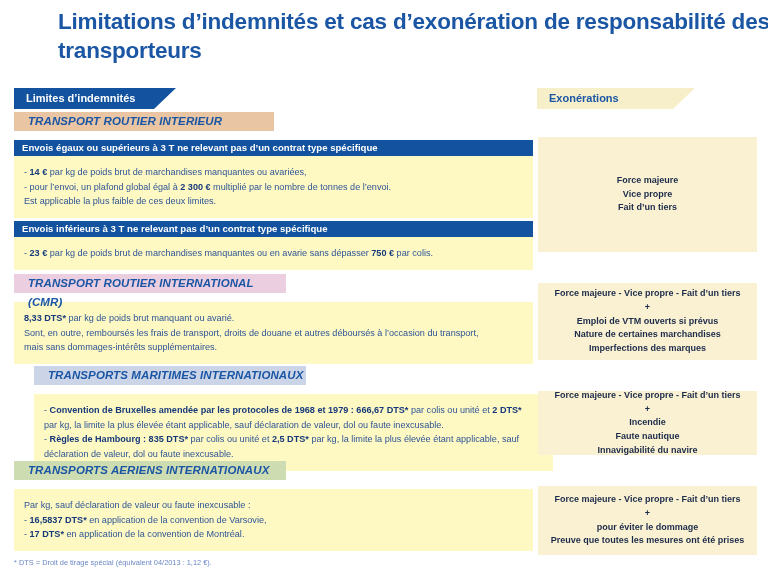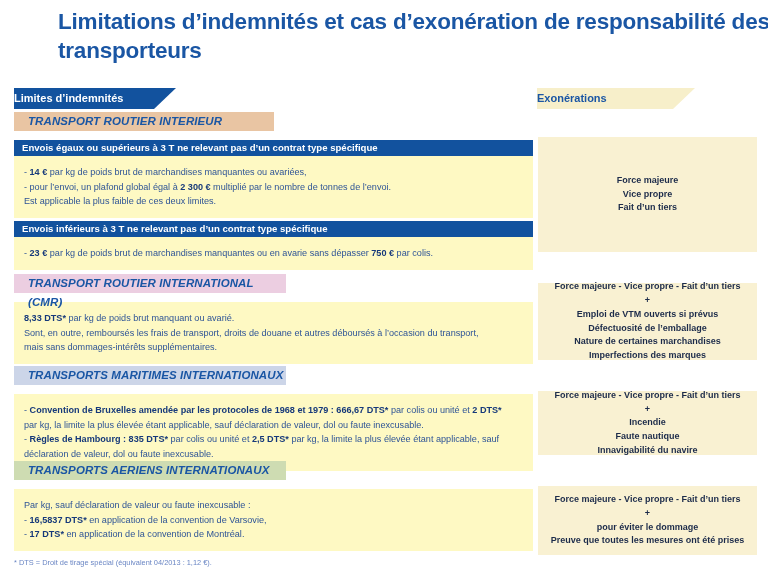--- a/index.html
+++ b/index.html
@@ -30,21 +30,21 @@
     margin-left: 44px;
   }
 
   
   .tab {
     position: absolute;
     height: 21px;
     line-height: 21px;
     font-size: 11px;
     font-weight: bold;
-    padding-left: 0;
+    padding-left: 12px;
     box-sizing: border-box;
   }
   .tab-left {
     left: 14px;
     top: 88px;
     width: 162px;
     background: #12529e;
     color: #ffffff;
     clip-path: polygon(0 0, 100% 0, calc(100% - 22px) 100%, 0 100%);
     padding-right: 26px;
@@ -188,28 +188,27 @@
           <div><b>8,33 DTS</b><b>*</b> par kg de poids brut manquant ou avarié.</div>
           <div>Sont, en outre, remboursés les frais de transport, droits de douane et autres déboursés à l’occasion du transport,</div>
           <div>mais sans dommages-intérêts supplémentaires.</div>
         </div>
       </div>
       <div class="right-col" style="top: 25px; height: 77px;">
         <div class="exo-inner">
           <div>Force majeure - Vice propre - Fait d’un tiers</div>
           <div class="exo-plus">+</div>
           <div>Emploi de VTM ouverts si prévus</div>
-          <div>Défectuosité de l’emballage</div>
           <div>Nature de certaines marchandises</div>
           <div>Imperfections des marques</div>
         </div>
       </div>
     </div>
     <div class="sectionrow" style="height: 95px;">
-      <div class="left-col" style="top: 0px;">
+      <div class="left-col" style="top: 0px; margin-left: 20px;">
         <div class="sect-head w-wide" style="background: rgb(204, 213, 232);">TRANSPORTS MARITIMES INTERNATIONAUX</div>
         <div class="gap-md"></div>
         <div class="pane">
           <div>- <b>Convention de Bruxelles amendée par les protocoles de 1968 et 1979 : 666,67 DTS*</b> par colis ou unité et <b>2 DTS*</b></div>
           <div>par kg, la limite la plus élevée étant applicable, sauf déclaration de valeur, dol ou faute inexcusable.</div>
           <div>- <b>Règles de Hambourg : 835 DTS*</b> par colis ou unité et <b>2,5 DTS*</b> par kg, la limite la plus élevée étant applicable, sauf</div>
           <div>déclaration de valeur, dol ou faute inexcusable.</div>
         </div>
       </div>
       <div class="right-col" style="top: 25px; height: 64px;">

